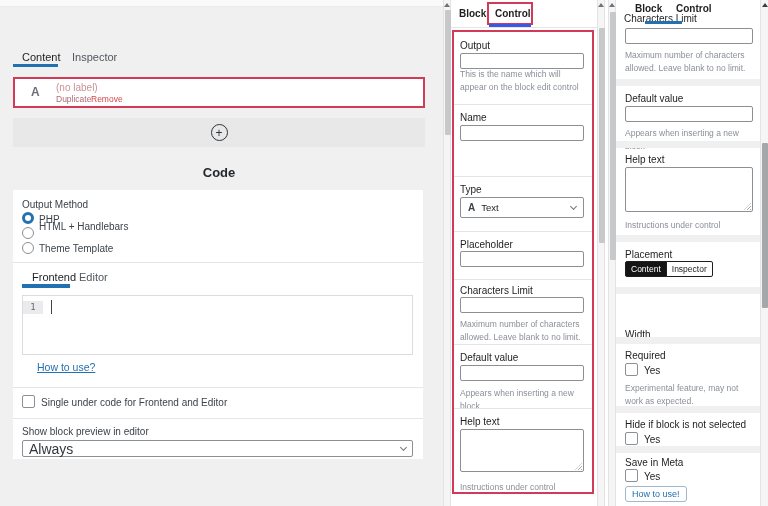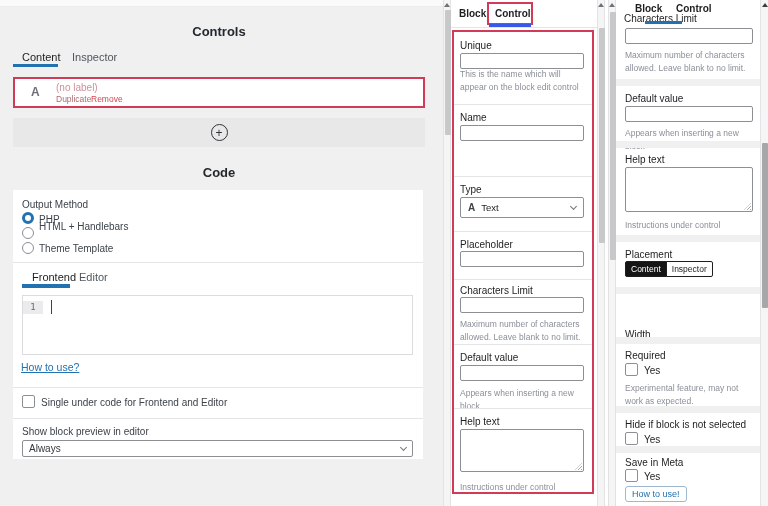--- a/index.html
+++ b/index.html
@@ -22,21 +22,21 @@
   .radio { width:12px; height:12px; border-radius:50%; border:1px solid #8c8f94; background:#fff; }
   .radio.sel { border:3.5px solid #2271b1; }
   .divider { height:1px; background:#e5e5e7; }
   .codetab { font-size:11px; color:#50575e; }
   .codetab.on { color:#1e1e1e; }
   .codebox { border:1px solid #dcdcde; background:#fff; }
   .gutter { position:absolute; left:0; top:5px; width:20px; height:13px; background:#ebebed; color:#646970; font-size:9px; font-family:"DejaVu Sans Mono",monospace; text-align:center; line-height:13px; }
   .cursor { position:absolute; left:28px; top:4px; width:1px; height:14px; background:#3c434a; }
   .link { font-size:10.5px; color:#2271b1; text-decoration:underline; cursor:pointer; }
   .cb { width:13px; height:13px; border:1px solid #8c8f94; border-radius:2px; background:#fff; cursor:pointer; }
-  .select { border:1px solid #8c8f94; border-radius:2px; background:#fff; font-size:10px; color:#32373c; display:flex; align-items:center; padding:0 6px; }
+  .select { border:1px solid #8c8f94; border-radius:2px; background:#fff; font-size:14px; color:#32373c; display:flex; align-items:center; padding:0 6px; }
   .car { width:5px; height:5px; border-right:1.4px solid #757575; border-bottom:1.4px solid #757575; transform:rotate(45deg); margin-top:-3px; }
 
   
   #middle { left:451px; top:0; width:146px; height:506px; background:#fff; }
   #right  { left:616px; top:0; width:144px; height:506px; background:#fff; }
   .ptab { font-size:10px; font-weight:bold; color:#1e1e1e; cursor:pointer; }
   .ctl-underline { background:#3858e9; height:3px; }
   .flabel { font-size:10px; color:#1e1e1e; }
   .fhelp { font-size:8.5px; color:#8a8f98; line-height:1.5; }
   .inp { border:1px solid #8c8f94; border-radius:2px; background:#fff; height:16px; }
@@ -55,21 +55,20 @@
   .sb { width:8px; top:0; height:506px; background:#f5f5f6; border-left:1px solid #e3e3e5; border-right:1px solid #e3e3e5; }
   .thumb { position:absolute; left:1px; width:6px; background:#c7c8ca; border-radius:1px; }
   .sarr { width:0; height:0; border-left:3px solid transparent; border-right:3px solid transparent; border-bottom:4px solid #6f7377; margin:3px auto 0; }
 </style>
 </head>
 <body>
 
 <div id="left" class="abs">
   <div id="left-topstrip" class="abs"></div>
 
-  <div class="abs sec-title" style="top:24px;">Controls</div>
 
   <div class="abs ltab on" style="left:22px; top:51px;">Content</div>
   <div class="abs ltab" style="left:72px; top:51px;">Inspector</div>
   <div class="abs underline" style="left:13px; top:64px; width:45px;"></div>
 
   <div class="abs card redbox" style="left:13px; top:77px; width:412px; height:31px;">
     <span class="abs" style="left:16px; top:6px; font-size:12px; font-weight:bold; color:#6c7076;">A</span>
     <span class="abs" style="left:41px; top:3px; font-size:10px; color:#cb929a;">(no label)</span>
     <span class="abs" style="left:41px; top:15px; font-size:8.5px; color:#b06a70;">Duplicate</span>
     <span class="abs" style="left:76px; top:15px; font-size:8.5px; color:#d2464d;">Remove</span>
@@ -98,21 +97,21 @@
 
   <div class="abs codetab on" style="left:32px; top:271px;">Frontend</div>
   <div class="abs codetab" style="left:79px; top:271px;">Editor</div>
   <div class="abs underline" style="left:22px; top:284px; width:48px; height:4px;"></div>
 
   <div class="abs codebox" style="left:22px; top:295px; width:391px; height:60px;">
     <div class="gutter">1</div>
     <div class="cursor"></div>
   </div>
 
-  <div class="abs link" style="left:21px; top:361px;">How to use?</div>
+  <div class="abs link" style="left:37px; top:361px;">How to use?</div>
 
   <div class="abs divider" style="left:13px; top:387px; width:410px;"></div>
 
   <div class="abs cb" style="left:22px; top:395px;"></div>
   <div class="abs lbl10" style="left:41px; top:397px;">Single under code for Frontend and Editor</div>
 
   <div class="abs divider" style="left:13px; top:418px; width:410px;"></div>
 
   <div class="abs lbl10" style="left:22px; top:426px;">Show block preview in editor</div>
   <div class="abs select" style="left:22px; top:440px; width:391px; height:17px;">
@@ -128,21 +127,21 @@
 
 <div id="middle" class="abs">
   <div class="abs ptab" style="left:8px; top:8px;">Block</div>
   <div class="abs redbox" style="left:36px; top:2px; width:46px; height:23px;"></div>
   <div class="abs ptab" style="left:44px; top:8px;">Control</div>
   <div class="abs ctl-underline" style="left:38px; top:24px; width:42px;"></div>
   <div class="abs divider" style="left:0; top:27px; width:146px;"></div>
 
   <div class="abs redbox" style="left:1px; top:30px; width:142px; height:464px;"></div>
 
-  <div class="abs flabel" style="left:9px; top:40px;">Unique</div>
+  <div class="abs flabel" style="left:9px; top:40px;">Output</div>
   <div class="abs inp" style="left:9px; top:53px; width:124px;"></div>
   <div class="abs fhelp" style="left:9px; top:68px; width:126px;">This is the name which will appear on the block edit control</div>
   <div class="abs divider" style="left:3px; top:104px; width:138px;"></div>
 
   <div class="abs flabel" style="left:9px; top:112px;">Name</div>
   <div class="abs inp" style="left:9px; top:125px; width:124px;"></div>
   <div class="abs divider" style="left:3px; top:176px; width:138px;"></div>
 
   <div class="abs flabel" style="left:9px; top:184px;">Type</div>
   <div class="abs typebox" style="left:9px; top:197px; width:124px;">

